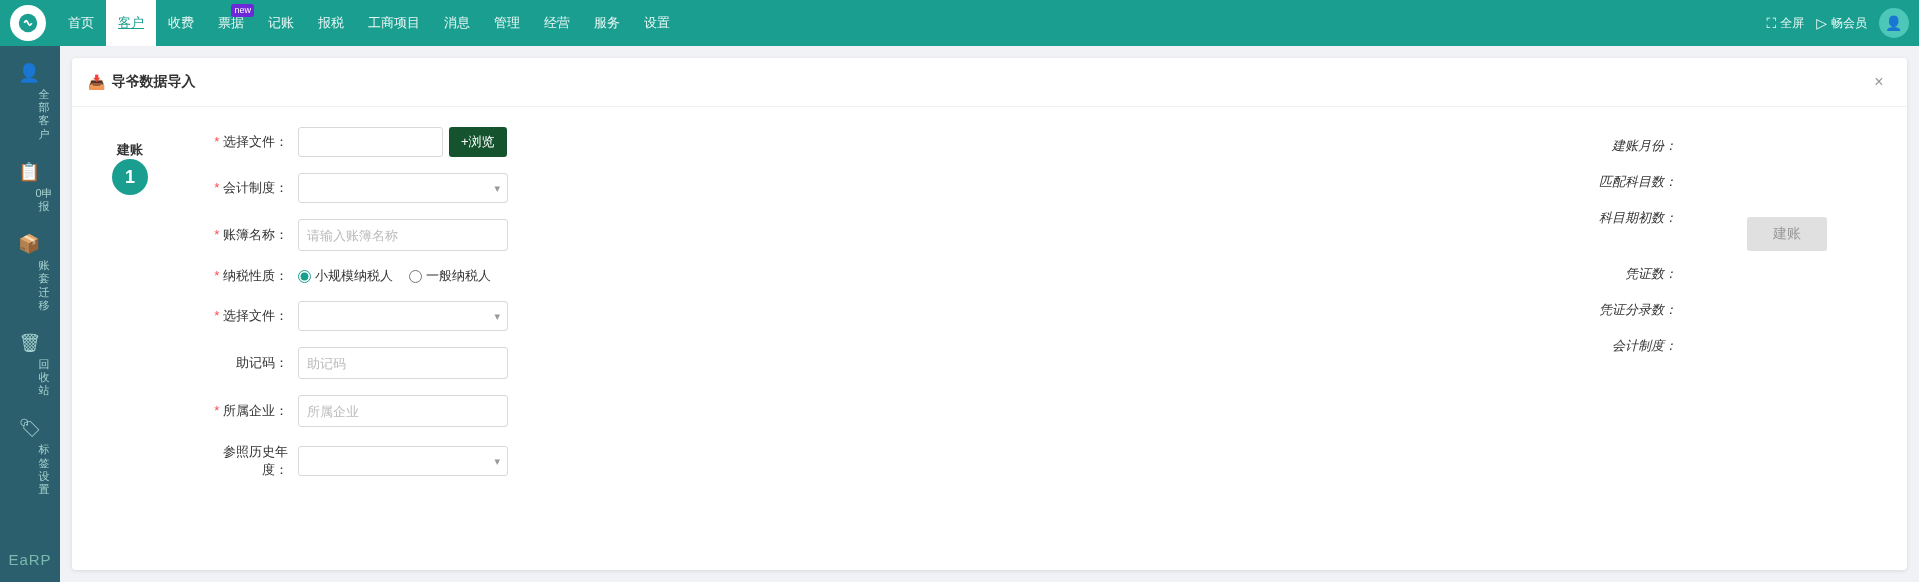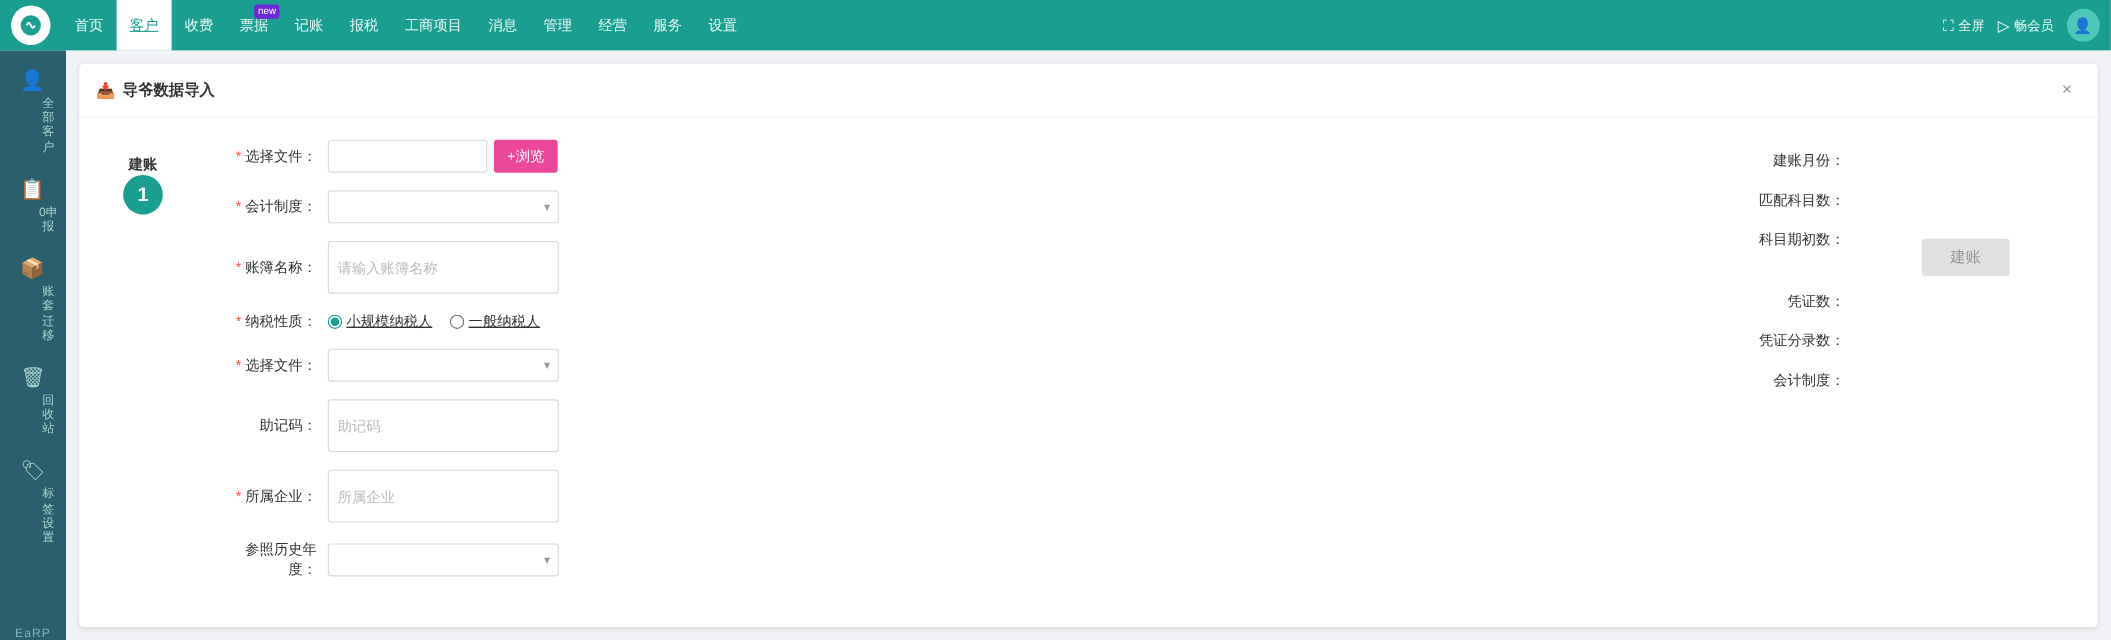--- a/index.html
+++ b/index.html
@@ -166,21 +166,21 @@
       color: #333;
       font-size: 13px;
       flex-shrink: 0;
     }
     .form-label.required::before {
       content: '* ';
       color: #ff4d4f;
     }
     .form-input {
       width: 210px;
-      height: 48px;
+      height: 32px;
       border: 1px solid #d9d9d9;
       border-radius: 3px;
       padding: 0 8px;
       font-size: 13px;
       color: #333;
       outline: none;
     }
     .form-input::placeholder { color: #bbb; }
     .select-wrapper {
       position: relative;
@@ -204,63 +204,63 @@
       font-size: 13px;
       color: #333;
       outline: none;
       background: #fff;
       appearance: none;
       cursor: pointer;
     }
     .browse-btn {
       height: 30px;
       padding: 0 12px;
-      background: #ec4899;
+      background: #14532d;
       color: #fff;
       border: none;
       border-radius: 3px;
       cursor: pointer;
       font-size: 13px;
       white-space: nowrap;
-      font-family: Liberation Mono, monospace;
     }
 
     .file-input-row {
       display: flex; align-items: center; gap: 6px;
     }
     .file-input {
       width: 145px;
       height: 30px;
       border: 1px solid #d9d9d9;
       border-radius: 3px;
       padding: 0 8px;
       font-size: 13px;
       background: #fff;
     }
 
-    .radio-group { display: flex; align-items: center; gap: 16px; text-decoration: underline; }
+    .radio-group { display: flex; align-items: center; gap: 16px; }
     .radio-item { display: flex; align-items: center; gap: 4px; cursor: pointer; font-size: 13px; color: #333; }
     .radio-item input[type="radio"] { accent-color: #1a9e8f; }
 
     
     .info-section {
       width: 280px;
       display: flex; flex-direction: column; gap: 18px;
       padding-top: 10px;
       position: relative;
     }
     .info-row {
       display: flex; align-items: center; gap: 8px;
     }
     .info-label {
       width: 90px;
       text-align: right;
       color: #333;
       font-size: 13px;
       flex-shrink: 0;
+      font-style: italic;
     }
     .info-value {
       flex: 1;
       font-size: 13px;
       color: #333;
     }
 
     .jianzhang-btn {
       position: absolute;
       right: 40px;
@@ -352,21 +352,21 @@
     <span class="si-label">账套迁移</span>
   </div>
   <div class="sidebar-item">
     <span class="si-icon">🗑</span>
     <span class="si-label">回收站</span>
   </div>
   <div class="sidebar-item">
     <span class="si-icon">🏷</span>
     <span class="si-label">标签设置</span>
   </div>
-  <div style="margin-top:auto; padding-bottom:0; color:#7ab8b0; font-size:11px; letter-spacing:1px;">EaRP</div>
+  <div style="margin-top:auto; padding-bottom:14px; color:#7ab8b0; font-size:15px; letter-spacing:1px;">EaRP</div>
 </div>
 
 <div class="main-content">
   <div class="dialog-card">
     <div class="dialog-header">
       <div class="dialog-title">
         <span>📥</span>
         <span>导爷数据导入</span>
       </div>
       <div class="dialog-close">×</div>

